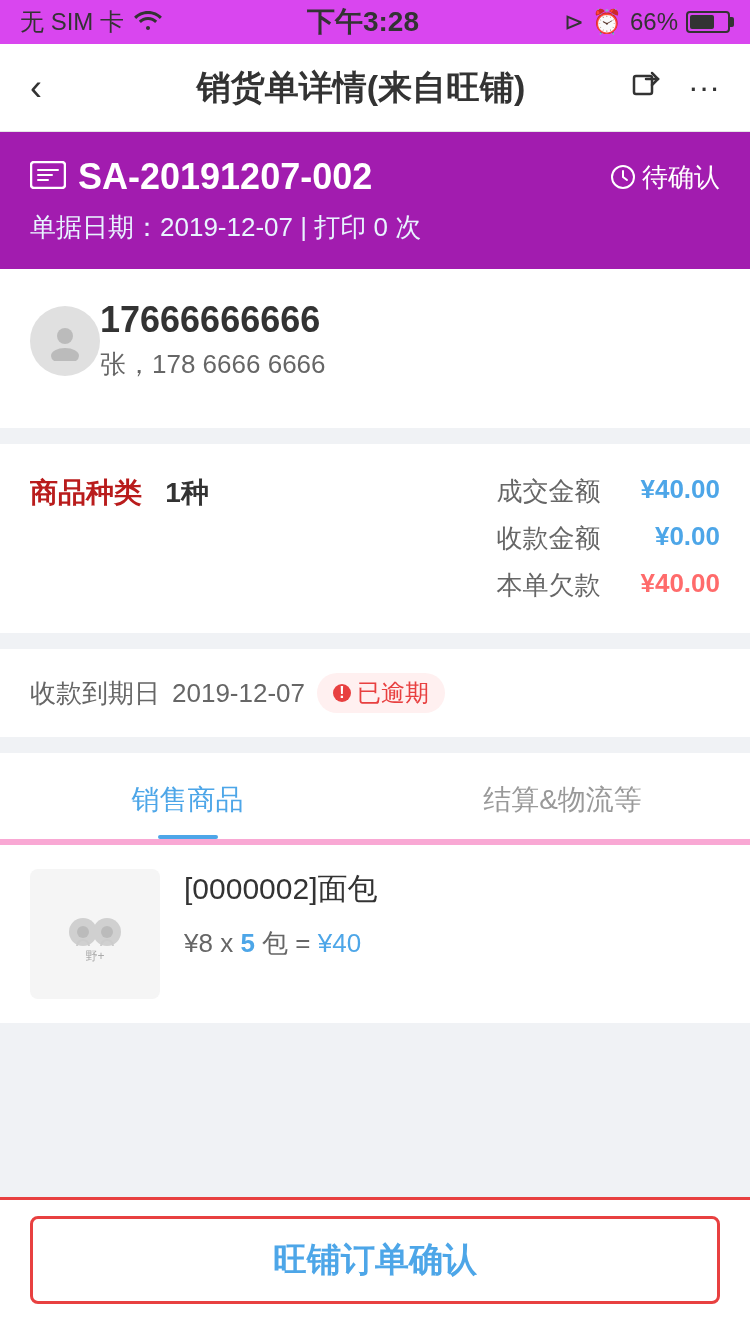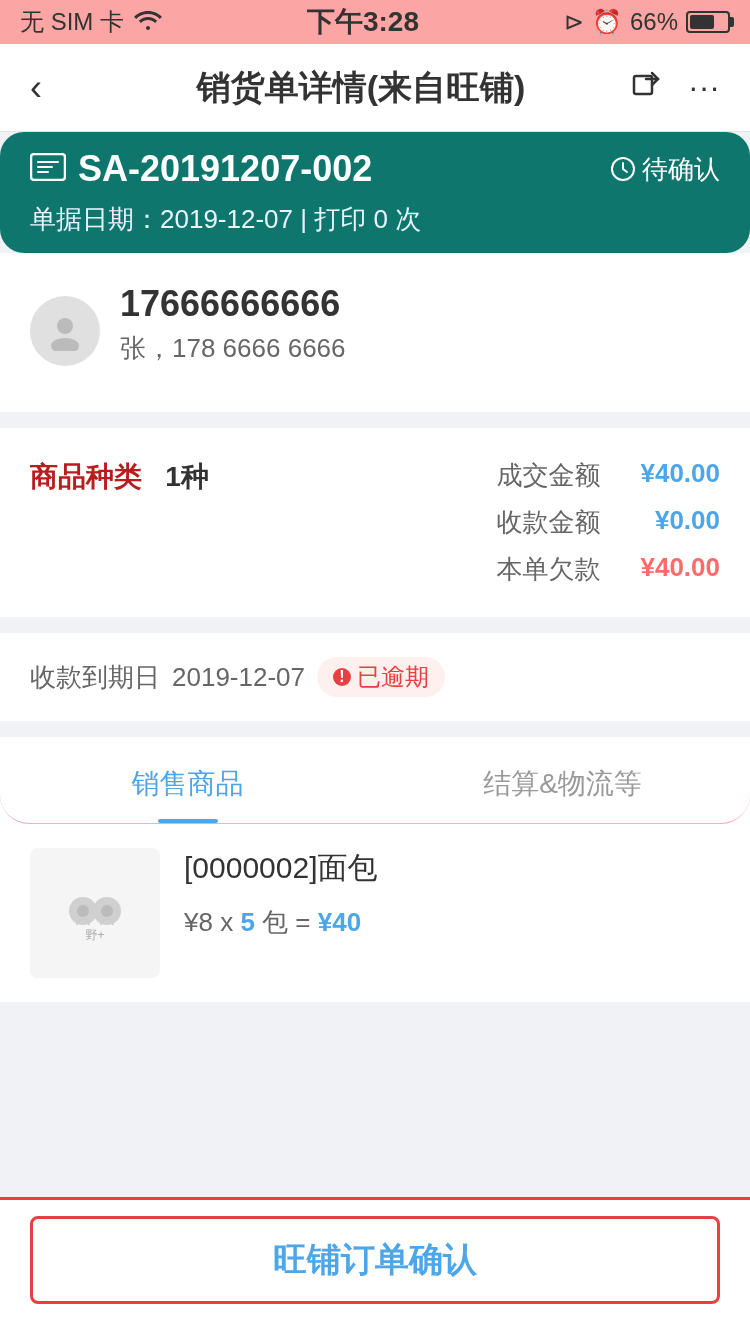--- a/index.html
+++ b/index.html
@@ -9,21 +9,21 @@
       min-height: 1334px;
       font-family: -apple-system, "PingFang SC", "Helvetica Neue", Arial, sans-serif;
       background: #f0f2f5;
       font-size: 28px;
       color: #333;
     }
 
     
     .status-bar {
       height: 44px;
-      background: #fca5a5;
+      background: #d946ef;
       display: flex;
       align-items: center;
       justify-content: space-between;
       padding: 0 20px;
       font-size: 24px;
       font-weight: 500;
     }
     .status-left { display: flex; align-items: center; gap: 10px; }
     .status-center { font-weight: 600; font-size: 28px; }
     .status-right { display: flex; align-items: center; gap: 8px; font-size: 24px; }
@@ -64,23 +64,22 @@
       gap: 24px;
     }
     .nav-icon {
       font-size: 32px;
       color: #333;
       cursor: pointer;
     }
 
     
     .blue-header {
-      background: #0f766e;
-      padding: 16px 30px;
-      border-radius: 24px;
+      background: #a21caf;
+      padding: 24px 30px;
     }
     .blue-header-top {
       display: flex;
       justify-content: space-between;
       align-items: center;
       margin-bottom: 12px;
     }
     .order-number {
       font-size: 36px;
       font-weight: 700;
@@ -108,22 +107,21 @@
     }
 
     
     .customer-section {
       background: #fff;
       padding: 30px;
       margin-bottom: 16px;
     }
     .customer-top {
       display: flex;
-      align-items: flex-end;
-      gap: 20px;
+      align-items: center;
       margin-bottom: 16px;
     }
     .avatar {
       width: 70px; height: 70px;
       background: #e0e0e0;
       border-radius: 50%;
       display: flex;
       align-items: center;
       justify-content: center;
       font-size: 36px;
@@ -213,22 +211,21 @@
       font-weight: 700;
     }
 
     
     .tabs-section {
       background: #fff;
       margin-bottom: 0;
     }
     .tabs-bar {
       display: flex;
-      border-bottom: 1px solid #f9a8d4;
-      border-radius: 29px;
+      border-bottom: 6px solid #f9a8d4;
     }
     .tab-item {
       flex: 1;
       text-align: center;
       padding: 28px 0 20px;
       font-size: 28px;
       color: #999;
       cursor: pointer;
       position: relative;
     }
@@ -274,21 +271,21 @@
       font-size: 30px;
       color: #333;
       font-weight: 500;
       margin-bottom: 16px;
     }
     .product-price {
       font-size: 26px;
       color: #666;
     }
     .price-highlight { color: #4da6e8; font-weight: 600; }
-    .price-total { color: #4da6e8; font-weight: 700; }
+    .price-total { color: #4da6e8; font-weight: 400; }
 
     
     .bottom-area {
       background: #f0f2f5;
       flex: 1;
       min-height: 200px;
     }
 
     
     .confirm-btn-container {

